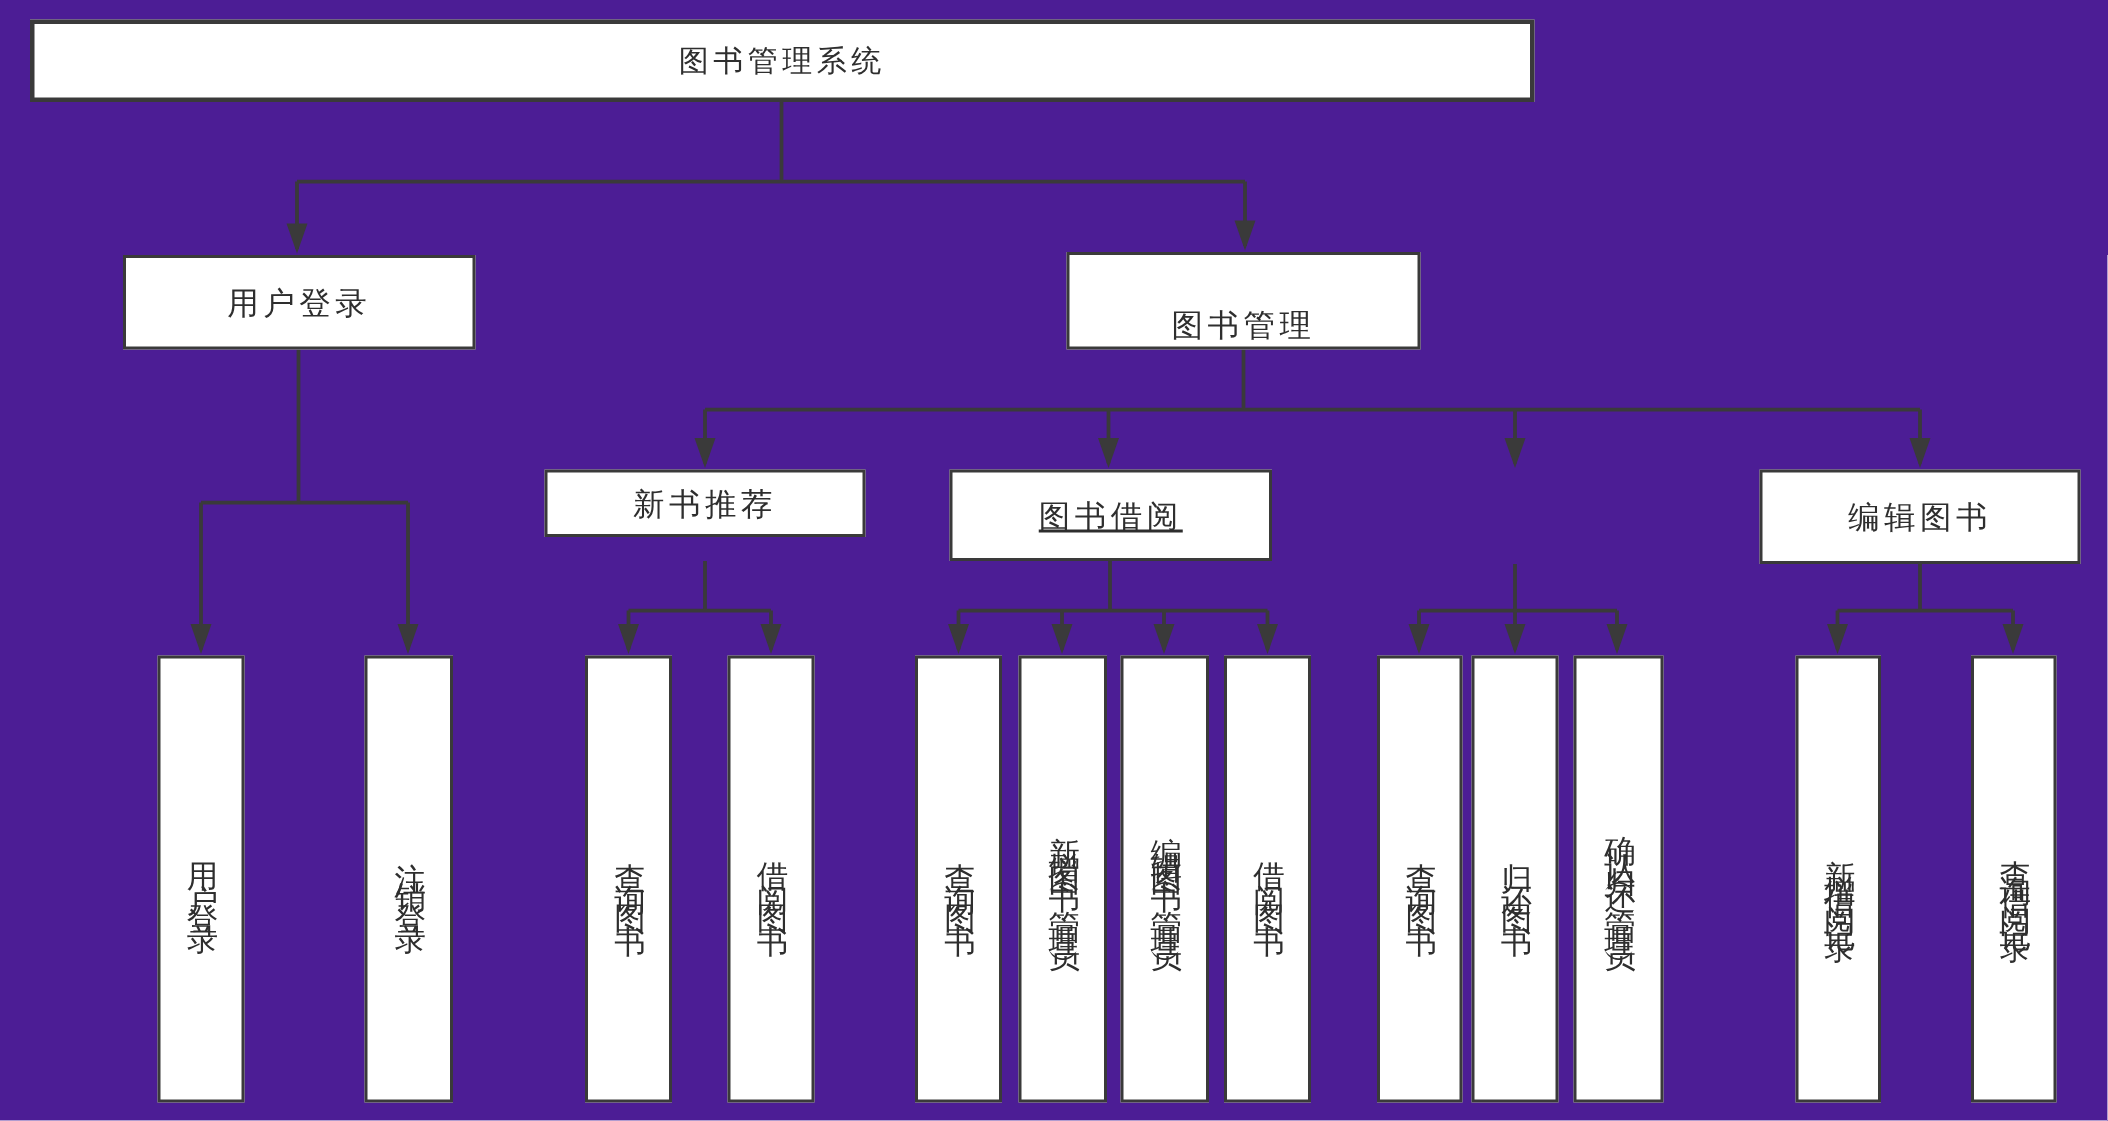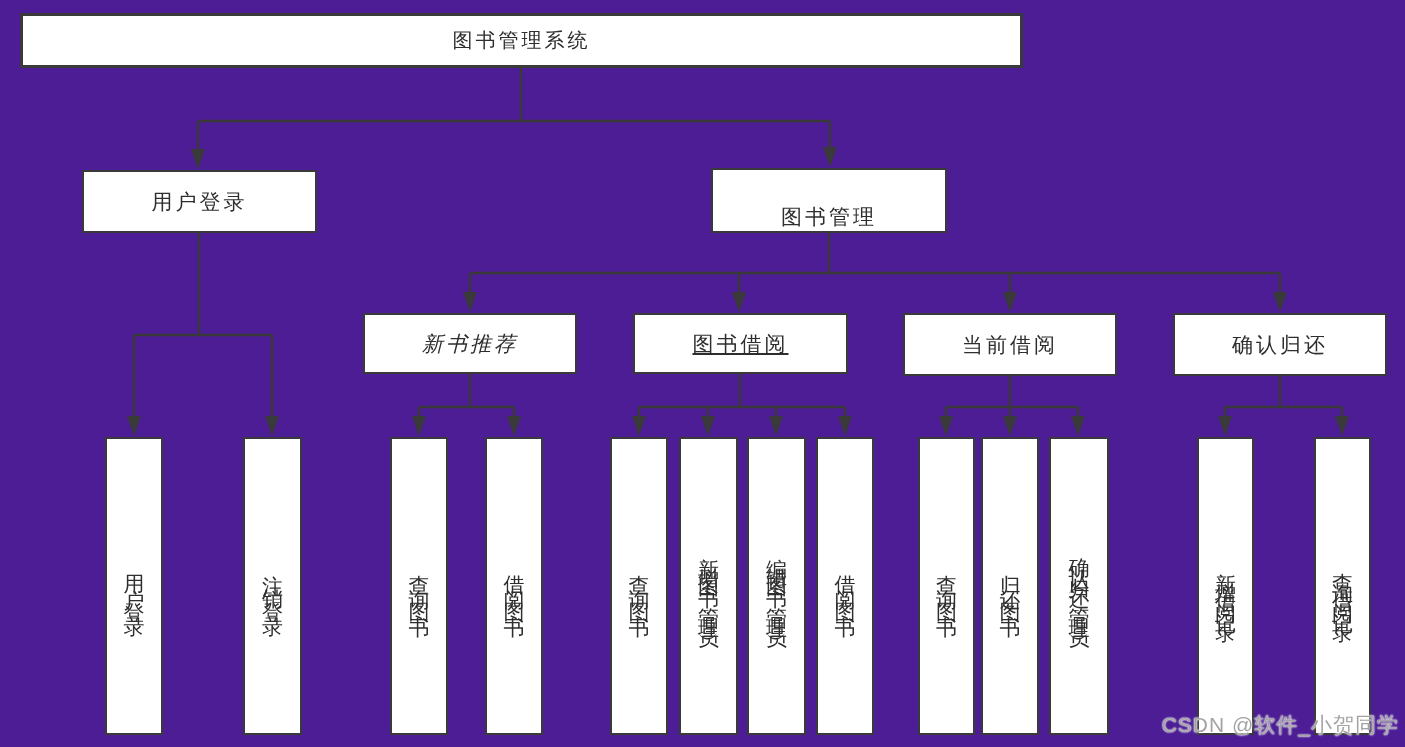--- a/index.html
+++ b/index.html
@@ -102,31 +102,28 @@
     <span>图书管理系统</span>
   </div>
 
   <div class="node h" style="left:82px; top:170px; width:235px; height:63px;">
     <span>用户登录</span>
   </div>
   <div class="node h" style="left:711px; top:168px; width:236px; height:65px;align-items:flex-end;">
     <span>图书管理</span>
   </div>
 
-  <div class="node h" style="left:363px; top:313px; width:214px; height:61px;font-style:italic;">
+  <div class="node h" style="left:363px; top:313px; width:214px; height:45px;">
     <span>新书推荐</span>
   </div>
   <div class="node h" style="left:633px; top:313px; width:215px; height:61px;text-decoration:underline;">
     <span>图书借阅</span>
   </div>
-  <div class="node h" style="left:903px; top:313px; width:214px; height:63px;">
-    <span>当前借阅</span>
-  </div>
   <div class="node h" style="left:1173px; top:313px; width:214px; height:63px;">
-    <span>确认归还</span>
+    <span>编辑图书</span>
   </div>
 
   <div class="node v p4" style="left:105px; top:437px; width:58px; height:298px;">
     <span>用户登录</span>
   </div>
   <div class="node v p4" style="left:243px; top:437px; width:59px; height:298px;">
     <span>注销登录</span>
   </div>
 
   <div class="node v p4" style="left:390px; top:437px; width:58px; height:298px;">
@@ -159,15 +156,14 @@
     <span>确认归还（管理员）</span>
   </div>
 
   <div class="node v p6" style="left:1197px; top:437px; width:57px; height:298px;">
     <span>新增借阅记录</span>
   </div>
   <div class="node v p6" style="left:1314px; top:437px; width:57px; height:298px;">
     <span>查询借阅记录</span>
   </div>
 
-  <div id="watermark">CSDN @软件_小贺同学</div>
 
 </div>
 
 </body></html>

